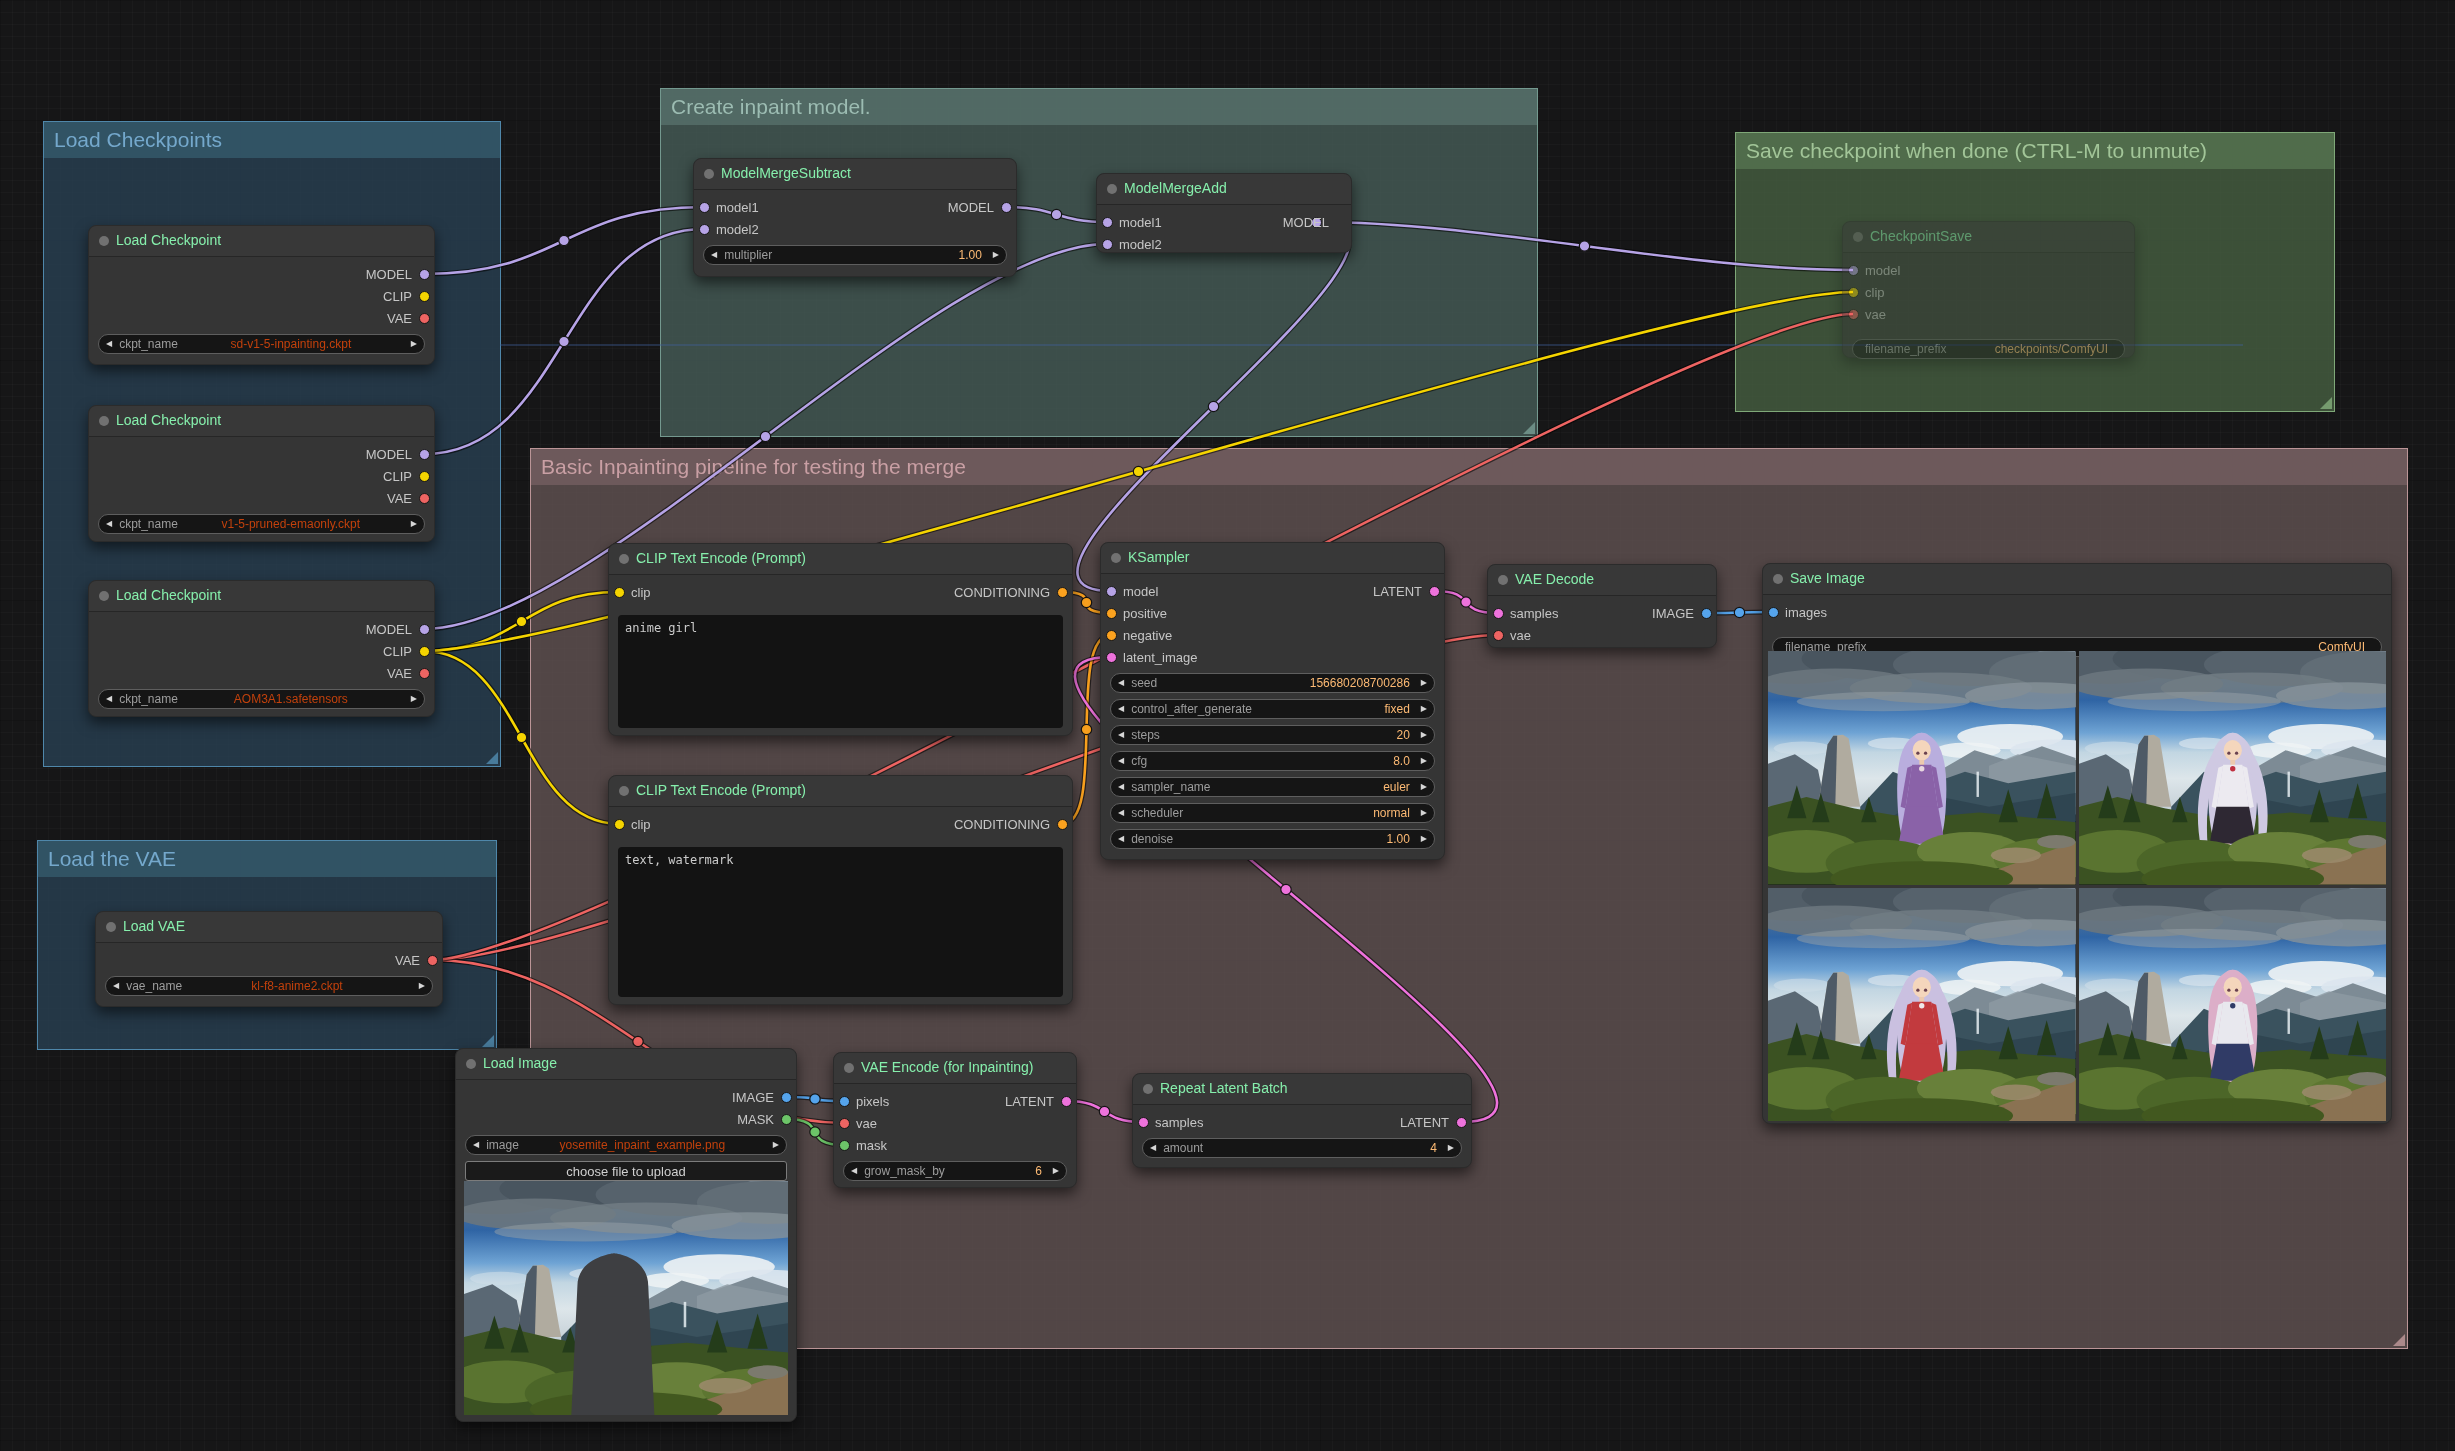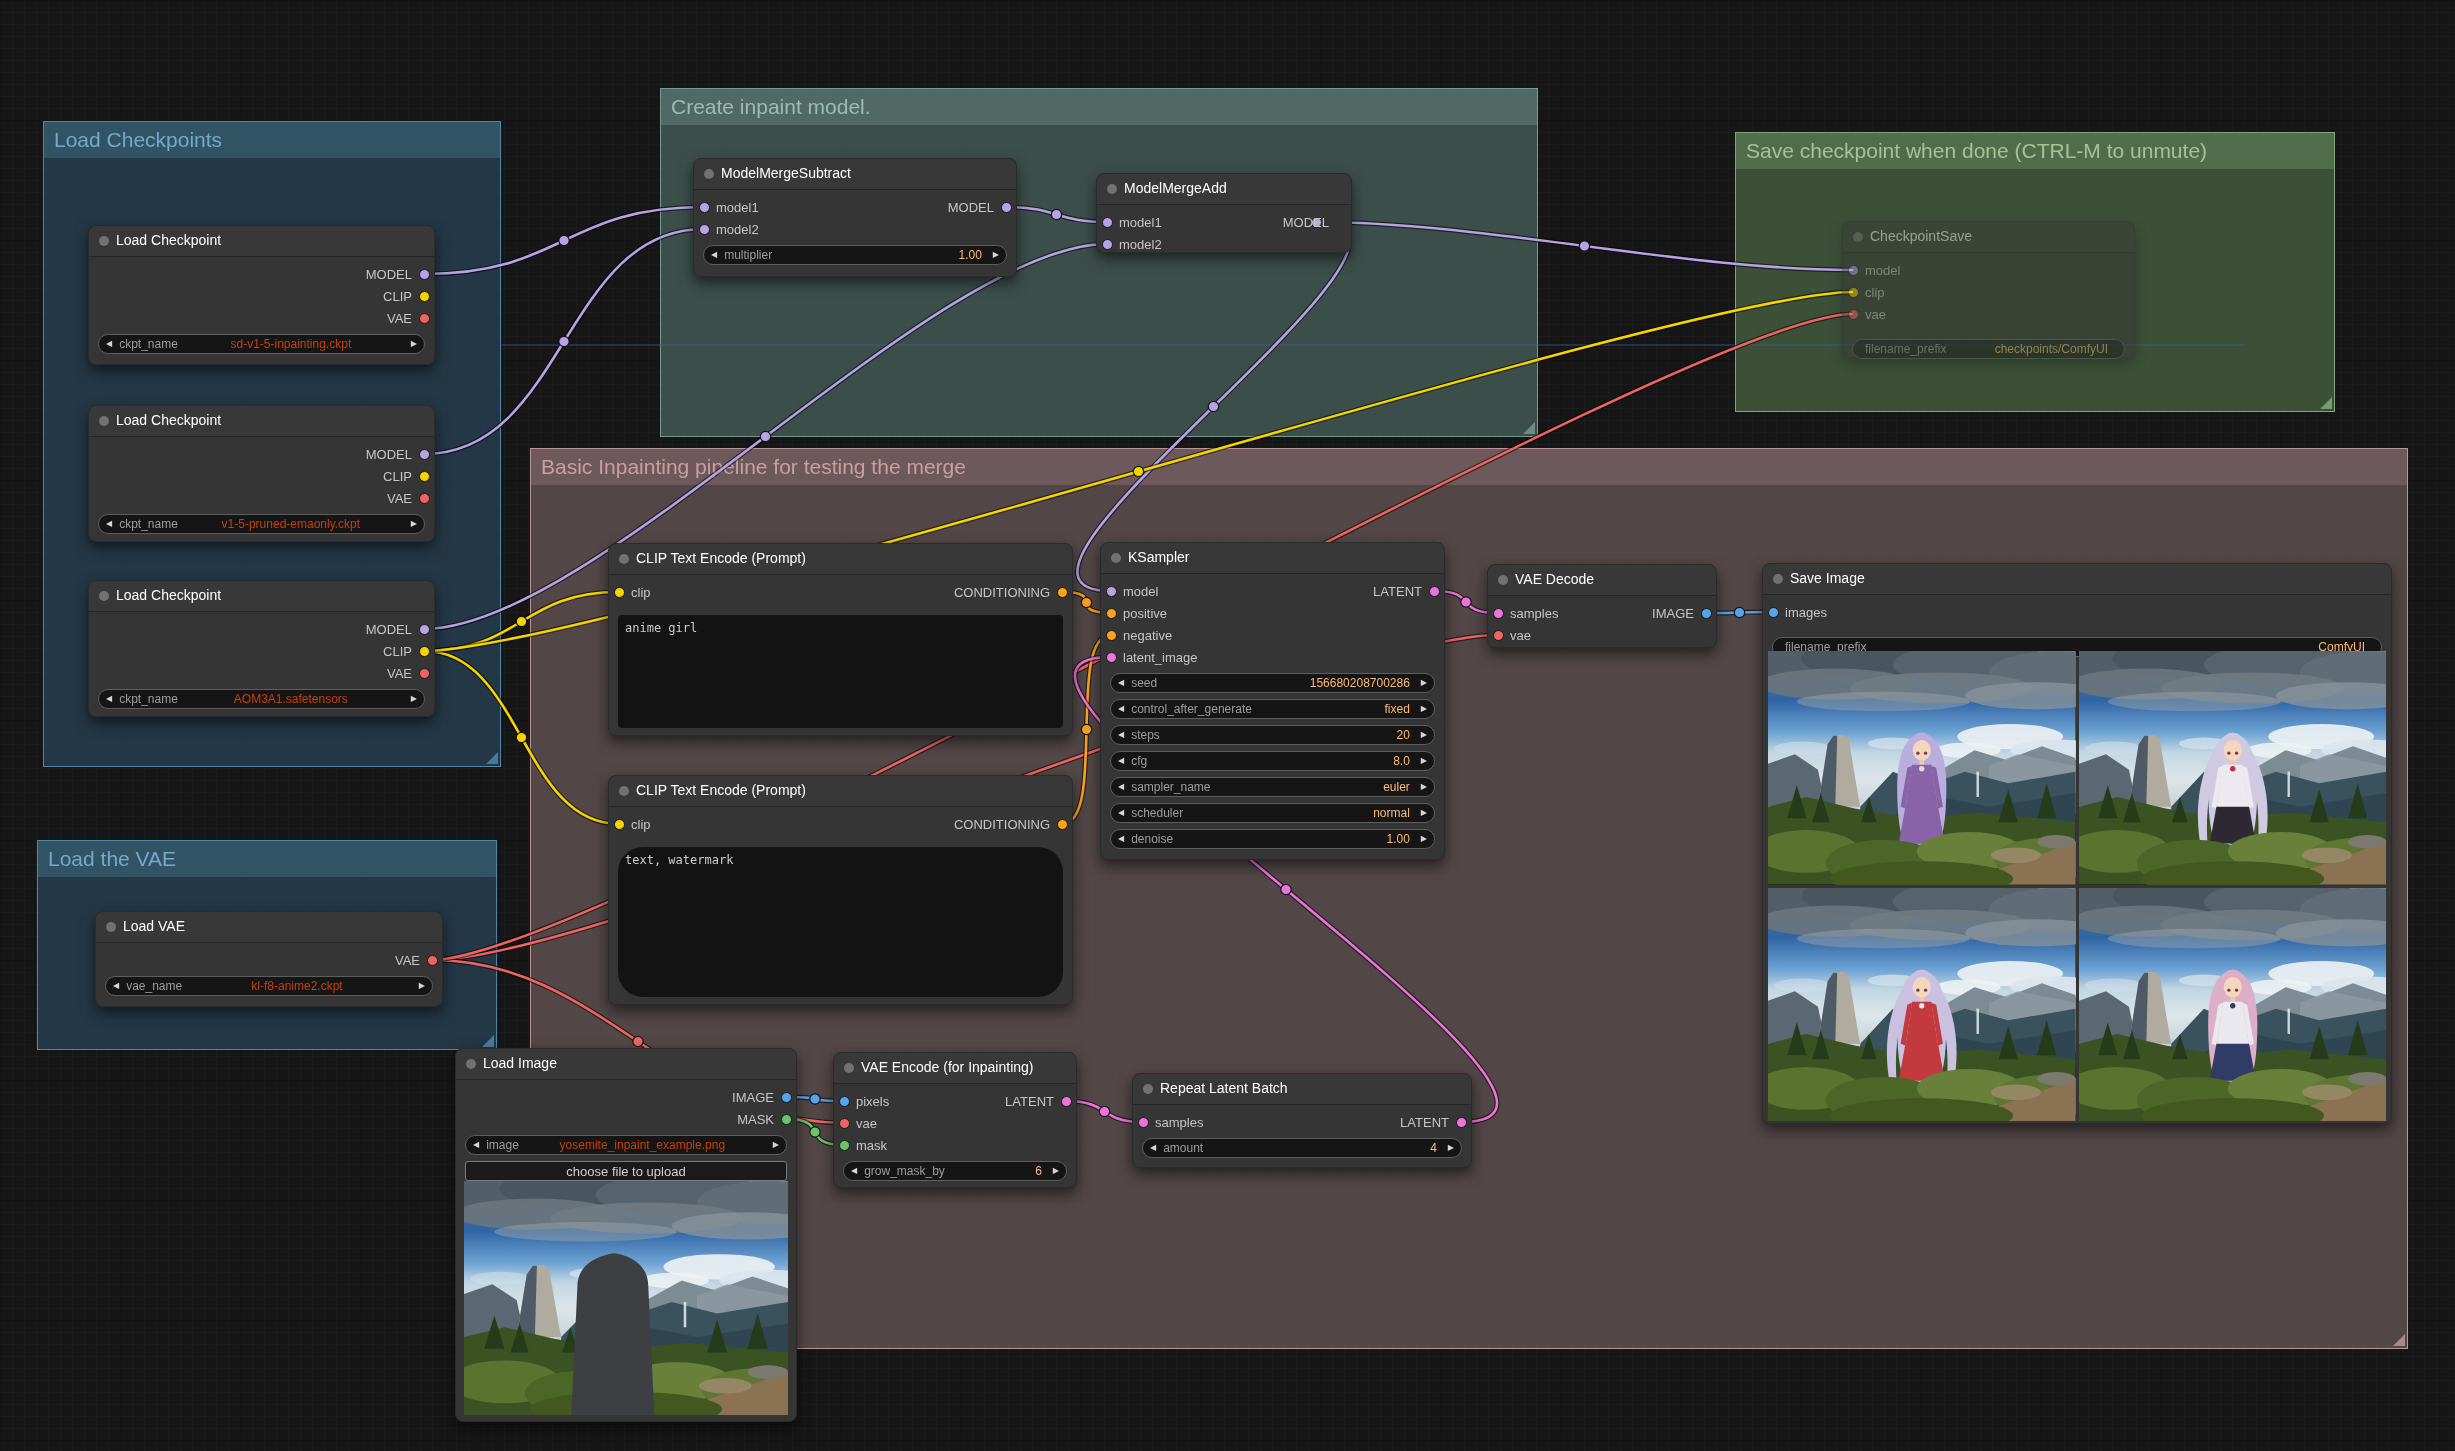--- a/index.html
+++ b/index.html
@@ -18,21 +18,21 @@
   .group-header{position:absolute;left:0;right:0;top:0;height:36px;display:flex;align-items:center;}
   .group-title{font-size:21px;padding-left:10px;white-space:nowrap;overflow:hidden;}
   .group-resize{position:absolute;right:2px;bottom:2px;width:0;height:0;
     border-left:12px solid transparent;border-bottom:12px solid currentColor;opacity:.85;}
   #wires{position:absolute;left:0;top:0;pointer-events:none;}
   .node{position:absolute;background:#353535;border-radius:8px;box-sizing:border-box;
     box-shadow:0 6px 14px rgba(0,0,0,.55);border:1px solid #2b2b2b;}
   .nhead{position:absolute;left:0;right:0;top:0;height:30px;border-bottom:1px solid rgba(0,0,0,.30);
     border-radius:8px 8px 0 0;background:rgba(255,255,255,0.015);}
   .nhead .hdot{position:absolute;left:10px;top:10px;width:10px;height:10px;border-radius:50%;background:#717171;}
-  .ntitle{position:absolute;left:27px;top:6px;font-size:14px;color:#ffffff;white-space:nowrap;}
+  .ntitle{position:absolute;left:27px;top:6px;font-size:14px;color:#86efac;white-space:nowrap;}
   .slotdot{position:absolute;width:9px;height:9px;border-radius:50%;border:1.5px solid #181818;box-sizing:content-box;}
   .slotlabel{position:absolute;font-size:13px;color:#c6c6c6;white-space:nowrap;}
   .in-label{left:22px;}
   .out-label{right:22px;text-align:right;}
   .widget{position:absolute;left:9px;right:9px;height:20px;background:#151515;border:1px solid #5e5e5e;
     border-radius:10px;display:flex;align-items:center;box-sizing:border-box;font-size:12px;color:#9d9d9d;overflow:hidden;}
   .widget .warr{font-size:8px;color:#d6d6d6;padding:0 7px;line-height:20px;}
   .widget .wlabel{white-space:nowrap;}
   .widget .wvalmid{flex:1;display:flex;justify-content:center;color:#c2410c;white-space:nowrap;padding:0 4px;}
   .widget .wvalright{flex:1;display:flex;justify-content:flex-end;color:#fdba74;white-space:nowrap;padding:0 4px;}
@@ -297,21 +297,21 @@
     </div>
     <div class="node" style="left:608px;top:775px;width:465px;height:230px;">
       <div class="nhead">
         <span class="hdot"></span>
         <span class="ntitle">CLIP Text Encode (Prompt)</span>
       </div>
       <span class="slotdot" style="left:5px;top:43px;background:#f5d400;"></span>
       <span class="slotlabel in-label" style="top:41px;">clip</span>
       <span class="slotdot" style="left:448px;top:43px;background:#fba21f;"></span>
       <span class="slotlabel out-label" style="top:41px;">CONDITIONING</span>
-      <div class="wtextarea" style="top:71px;height:150px;border-radius:25px;">text, watermark</div>
+      <div class="wtextarea" style="top:71px;height:150px;">text, watermark</div>
     </div>
     <div class="node" style="left:1100px;top:542px;width:345px;height:318px;">
       <div class="nhead">
         <span class="hdot"></span>
         <span class="ntitle">KSampler</span>
       </div>
       <span class="slotdot" style="left:5px;top:43px;background:#b6a3e6;"></span>
       <span class="slotlabel in-label" style="top:41px;">model</span>
       <span class="slotdot" style="left:5px;top:65px;background:#fba21f;"></span>
       <span class="slotlabel in-label" style="top:63px;">positive</span>

